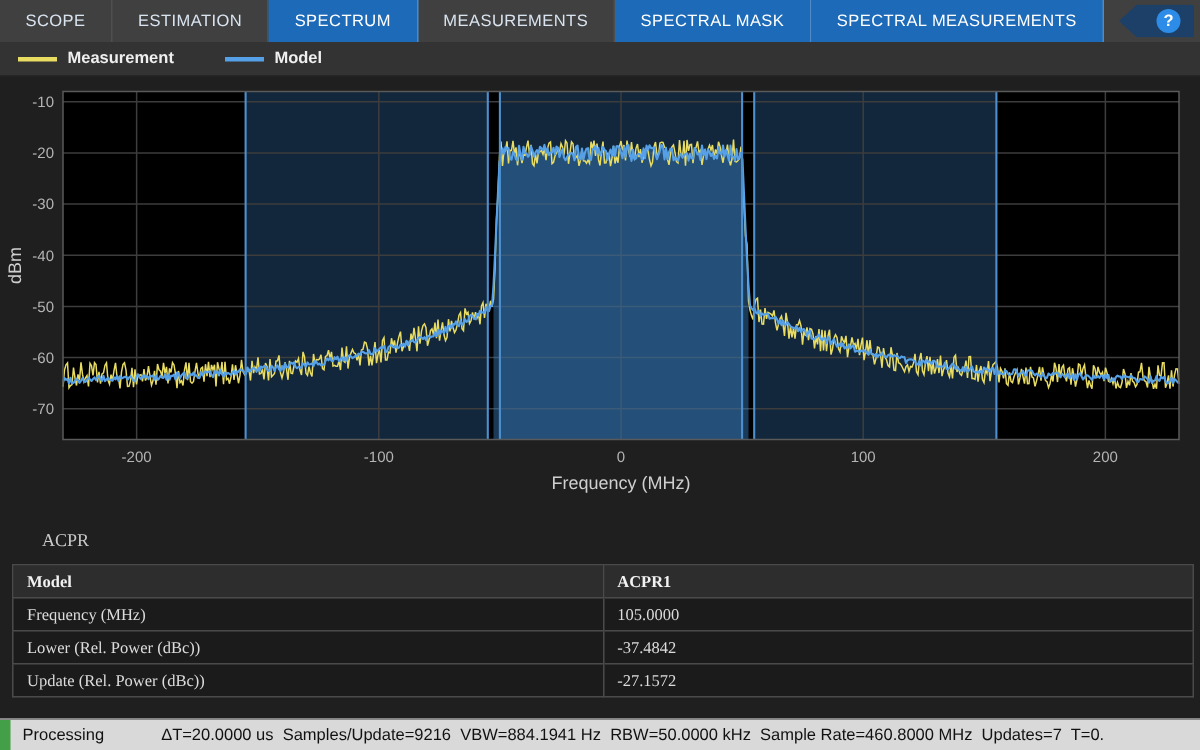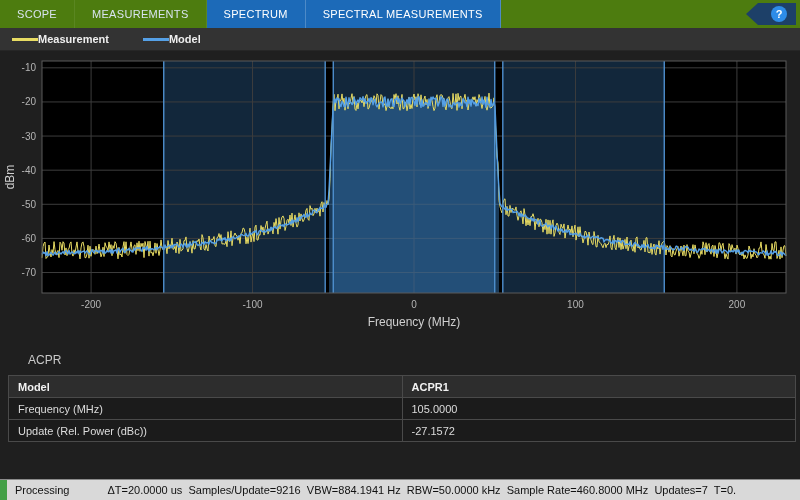--- a/index.html
+++ b/index.html
@@ -3,21 +3,21 @@
 <meta charset="utf-8">
 <style>
   html,body{margin:0;padding:0;}
   body{
     width:800px;height:500px;overflow:hidden;position:relative;
     background:#1f1f1f;font-family:"Liberation Sans",sans-serif;
     -webkit-font-smoothing:antialiased;
   }
   
   .toolbar{
-    height:28px;background:#4d7c0f;display:flex;align-items:stretch;position:relative;
+    height:28px;background:#404040;display:flex;align-items:stretch;position:relative;
   }
   .tab{
     color:#d9e4f0;font-size:11px;display:flex;align-items:center;
     padding:0 17px;letter-spacing:.3px;border-right:1px solid rgba(255,255,255,.08);
     cursor:default;white-space:nowrap;
   }
   .tab.selected{background:#1c6ab8;color:#ffffff;border-right:1px solid rgba(255,255,255,.22);}
   .help-wrap{
     position:absolute;right:4px;top:3px;height:22px;width:50px;
     background:#1d4068;display:flex;align-items:center;justify-content:flex-end;
@@ -26,27 +26,27 @@
   .help-circle{
     width:16px;height:16px;border-radius:50%;background:#2d8ce8;color:#fff;
     font-size:11px;font-weight:bold;display:flex;align-items:center;justify-content:center;
     margin-right:9px;
   }
   
   .legend{
     height:22px;background:#333333;display:flex;align-items:center;
     gap:34px;padding-left:12px;border-bottom:1px solid #262626;
   }
-  .legend-item{display:flex;align-items:center;}
+  .legend-item{display:flex;align-items:center;gap:7px;}
   .legend-swatch{width:26px;height:3px;display:inline-block;}
   .legend-label{color:#efefef;font-size:11px;font-weight:bold;}
   
   #plot-svg{display:block;background:#1f1f1f;}
   
-  .acpr{padding:6px 4px 0 8px;}
+  .acpr{padding:6px 4px 0 8px;font-family:Liberation Serif, serif;}
   .acpr-title{color:#c9c9c9;font-size:12px;margin:4px 0 8px 20px;}
   table.acpr-table{
     width:100%;border-collapse:collapse;font-size:11px;color:#dcdcdc;table-layout:fixed;
   }
   table.acpr-table th,table.acpr-table td{
     border:1px solid #4a4a4a;padding:3px 9px;text-align:left;height:15px;
     overflow:hidden;white-space:nowrap;
   }
   table.acpr-table th{background:#2d2d2d;color:#f2f2f2;font-weight:bold;}
   table.acpr-table td{background:#1b1b1b;}
@@ -58,22 +58,24 @@
   }
   .status-indicator{width:7px;height:100%;background:#43a047;}
   .status-state{margin-left:8px;}
   .status-info{margin-left:38px;white-space:pre;}
 </style>
 </head>
 <body>
 
 <div class="toolbar" id="toolbar">
   <div class="tab">SCOPE</div>
+    <div class="tab">ESTIMATION</div>
+    <div class="tab selected">SPECTRUM</div>
     <div class="tab">MEASUREMENTS</div>
-    <div class="tab selected">SPECTRUM</div>
+    <div class="tab selected">SPECTRAL MASK</div>
     <div class="tab selected">SPECTRAL MEASUREMENTS</div>
     <div class="help-wrap">
     <div class="help-circle">?</div>
   </div>
 </div>
 
 <div class="legend" id="legend">
     <div class="legend-item">
       <span class="legend-swatch" style="background: rgb(232, 220, 99);"></span>
       <span class="legend-label">Measurement</span>
@@ -135,20 +137,24 @@
           <th>Model</th>
           <th>ACPR1</th>
         </tr>
       </thead>
     <tbody id="acpr-body">
         <tr>
           <td>Frequency (MHz)</td>
           <td>105.0000</td>
         </tr>
         <tr>
+          <td>Lower (Rel. Power (dBc))</td>
+          <td>-37.4842</td>
+        </tr>
+        <tr>
           <td>Update (Rel. Power (dBc))</td>
           <td>-27.1572</td>
         </tr>
       </tbody>
   </table>
 </div>
 
 <div class="statusbar">
   <span class="status-indicator"></span>
   <span class="status-state">Processing</span>

